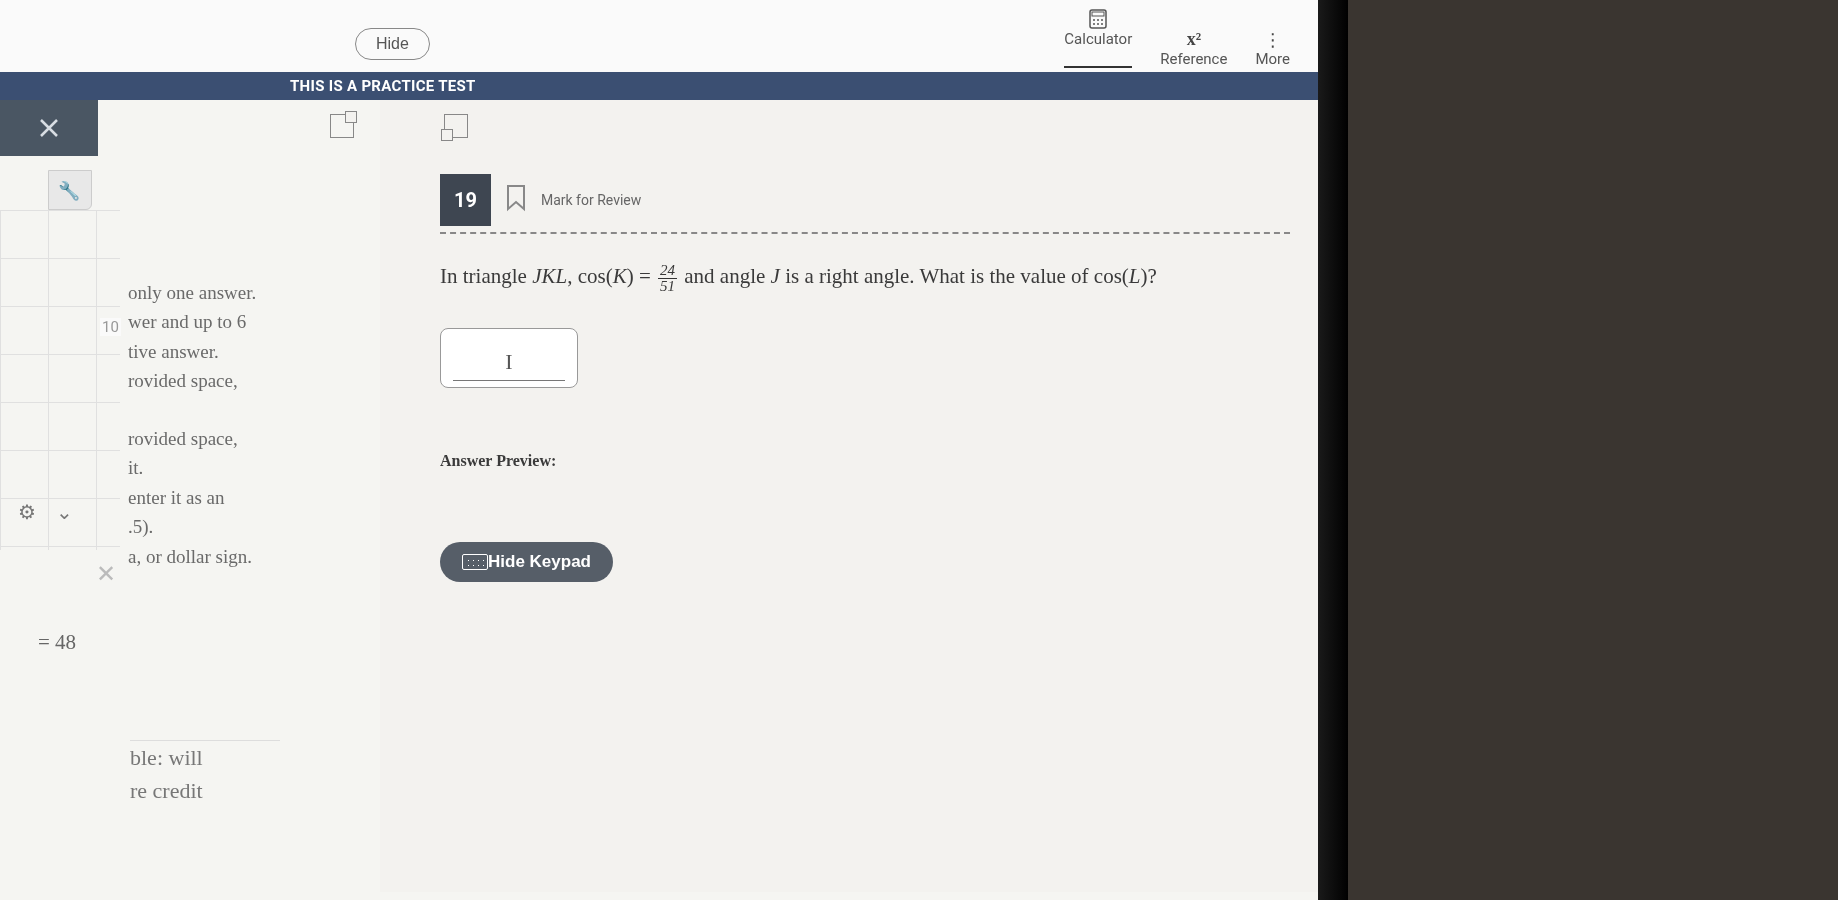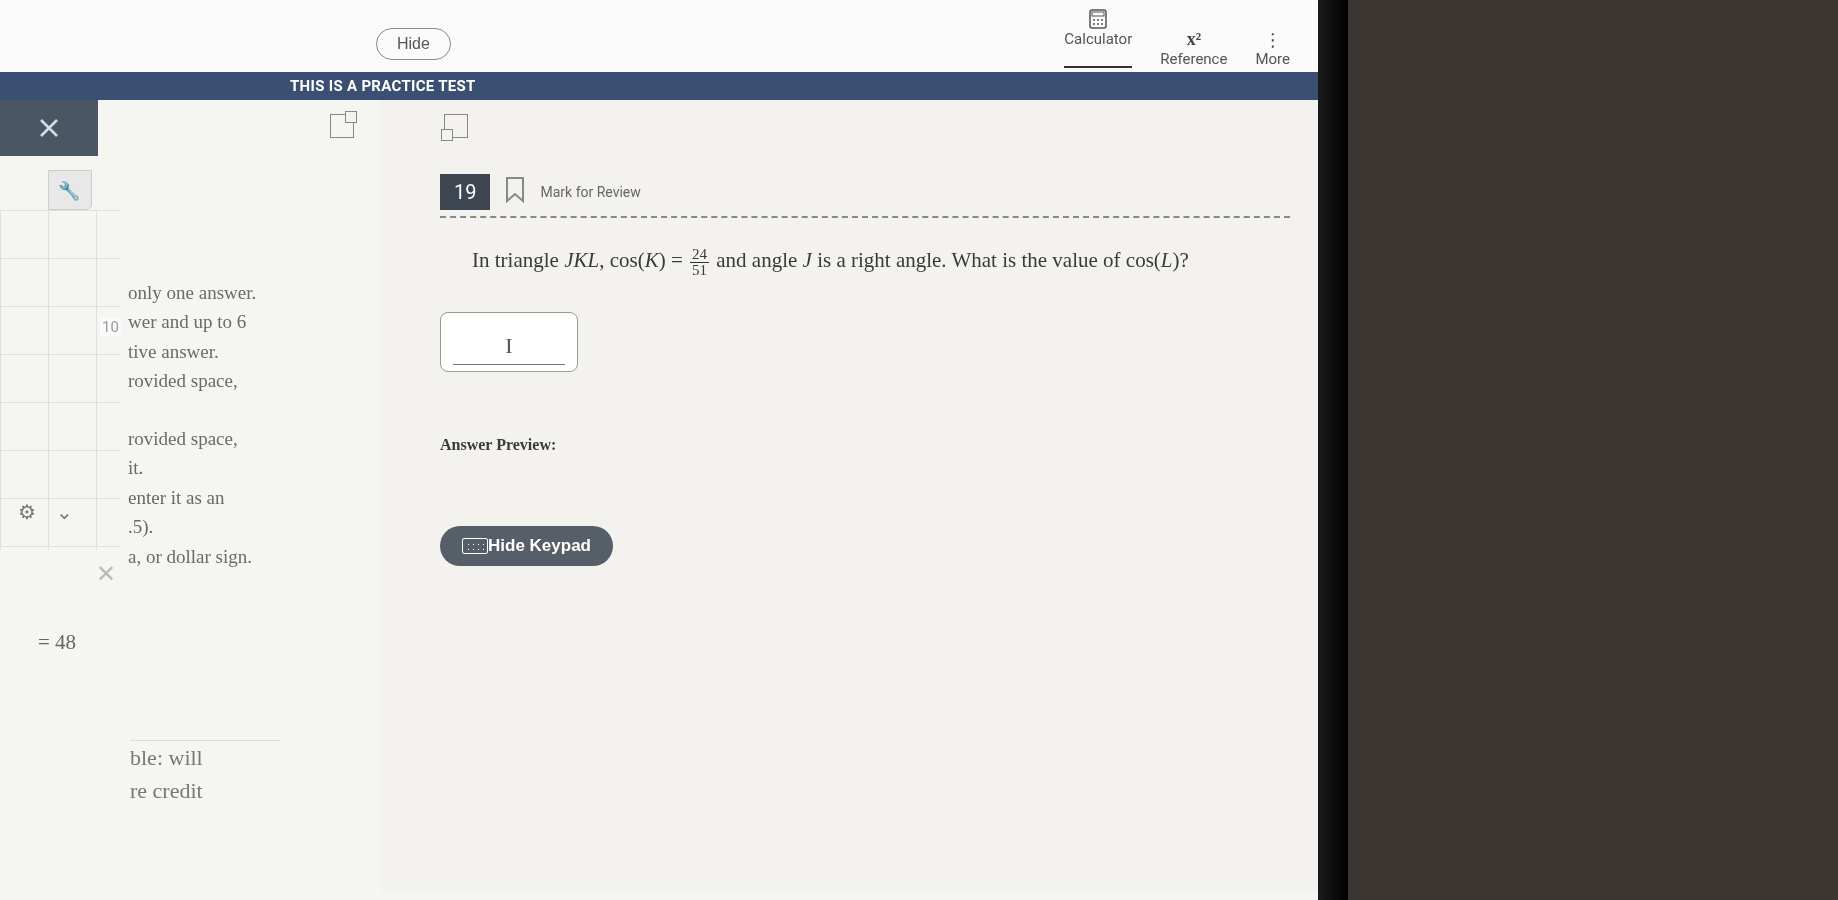--- a/index.html
+++ b/index.html
@@ -22,21 +22,21 @@
 .top-toolbar {
   height: 72px;
   background: #fafafa;
   display: flex;
   align-items: center;
   padding: 0 20px;
   position: relative;
 }
 .hide-btn {
   position: absolute;
-  left: 376px;
+  left: 355px;
   top: 28px;
   border: 1.5px solid #888;
   background: transparent;
   border-radius: 18px;
   padding: 6px 20px;
   font-size: 16px;
   color: #555;
   cursor: pointer;
 }
 .tool-group {
@@ -205,43 +205,43 @@
   display: flex;
   align-items: center;
   gap: 14px;
   border-bottom: 2px dashed #888;
   padding-bottom: 6px;
   margin-bottom: 26px;
 }
 .q-num {
   background: #3e4651;
   color: #fff;
-  font-weight: 400;
+  font-weight: 700;
   font-size: 20px;
-  padding: 6px 14px;
+  padding: 14px 14px;
 }
 .mark-label { color: #666; font-size: 14px; }
 .question-text {
   font-family: Georgia, "Times New Roman", serif;
   font-size: 21px;
   color: #3a3a3a;
   line-height: 1.55;
   margin-bottom: 34px;
   max-width: 820px;
-  margin-left: 32px;
 }
 .math-i { font-style: italic; }
 .frac {
   display: inline-flex;
   flex-direction: column;
   vertical-align: middle;
   font-size: 15px;
   line-height: 1;
   text-align: center;
   margin: 0 2px;
+  font-style: italic;
 }
 .frac .num { border-bottom: 1.2px solid #333; padding: 0 2px;}
 .frac .den { padding: 0 2px;}
 .answer-box {
   width: 138px;
   height: 60px;
   border: 1.5px solid #999;
   border-radius: 8px;
   background: #fff;
   margin-bottom: 64px;

